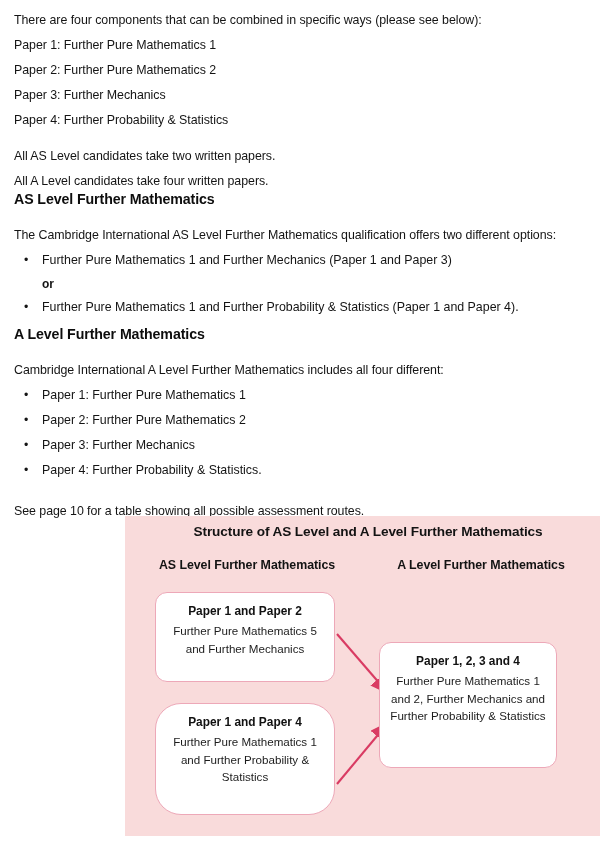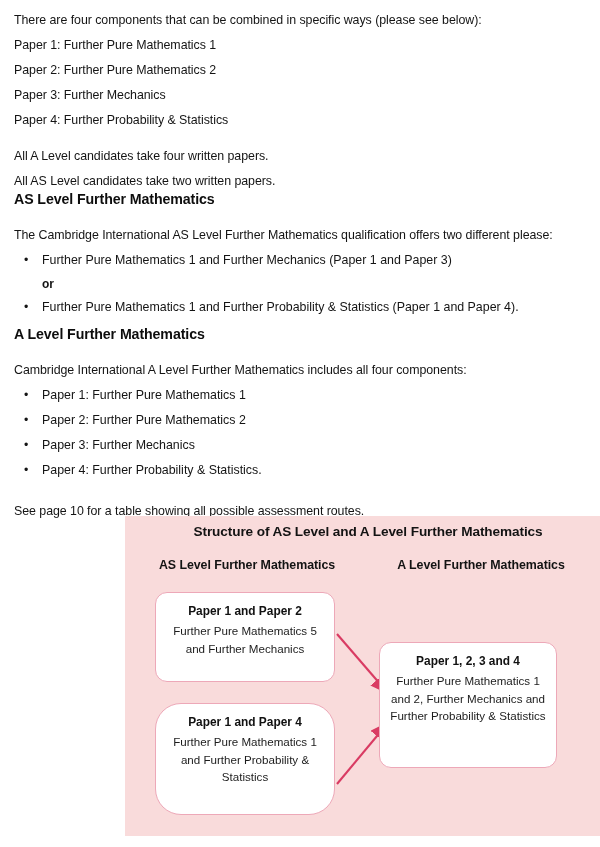--- a/index.html
+++ b/index.html
@@ -145,43 +145,43 @@
 
 <div class="doc">
 
   <div class="text-block" style="top: 8px;">
     <div class="line">There are four components that can be combined in specific ways (please see below):</div>
     <div class="line">Paper 1: Further Pure Mathematics 1</div>
     <div class="line">Paper 2: Further Pure Mathematics 2</div>
     <div class="line">Paper 3: Further Mechanics</div>
     <div class="line">Paper 4: Further Probability &amp; Statistics</div>
     <div class="spacer-s"></div>
+    <div class="line">All AS Level candidates take two written papers.</div>
     <div class="line">All A Level candidates take four written papers.</div>
-    <div class="line">All AS Level candidates take two written papers.</div>
   </div>
 
   <div class="text-block" style="top: 187px;">
     <div class="heading">AS Level Further Mathematics</div>
     <div class="spacer-s"></div>
-    <div class="line">The Cambridge International AS Level Further Mathematics qualification offers two different please:</div>
+    <div class="line">The Cambridge International AS Level Further Mathematics qualification offers two different options:</div>
     <div class="bullet-row">
       <span class="dot">•</span>
       <span>Further Pure Mathematics 1 and Further Mechanics  (Paper 1 and Paper 3)</span>
     </div>
     <div class="sub-or">or</div>
     <div class="bullet-row">
       <span class="dot">•</span>
       <span>Further Pure Mathematics 1 and Further Probability &amp; Statistics (Paper 1 and Paper 4).</span>
     </div>
   </div>
 
   <div class="text-block" style="top: 322px;">
     <div class="heading">A Level Further Mathematics</div>
     <div class="spacer-s"></div>
-    <div class="line">Cambridge International A Level Further Mathematics includes all four components:</div>
+    <div class="line">Cambridge International A Level Further Mathematics includes all four different:</div>
     <div class="bullet-row">
       <span class="dot">•</span>
       <span>Paper 1: Further Pure Mathematics 1</span>
     </div>
     <div class="bullet-row">
       <span class="dot">•</span>
       <span>Paper 2: Further Pure Mathematics 2</span>
     </div>
     <div class="bullet-row">
       <span class="dot">•</span>

